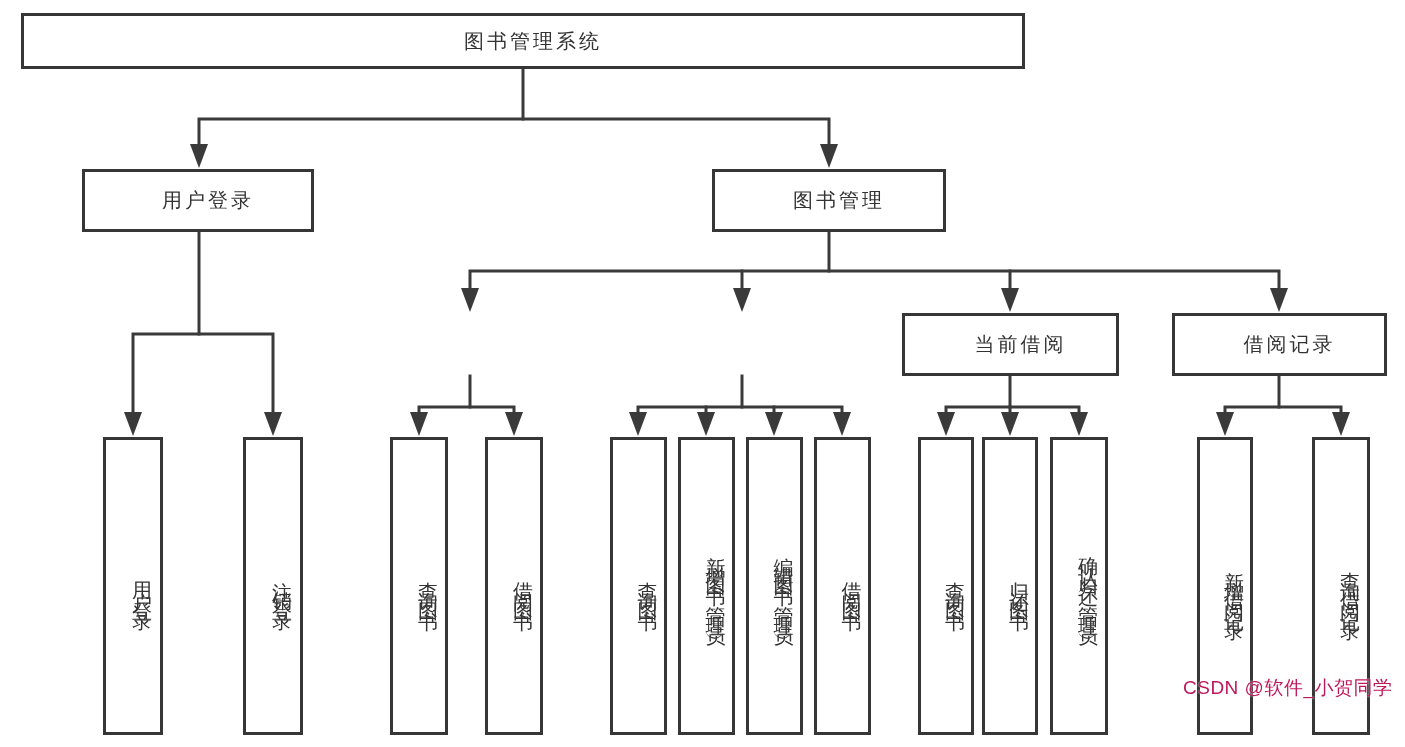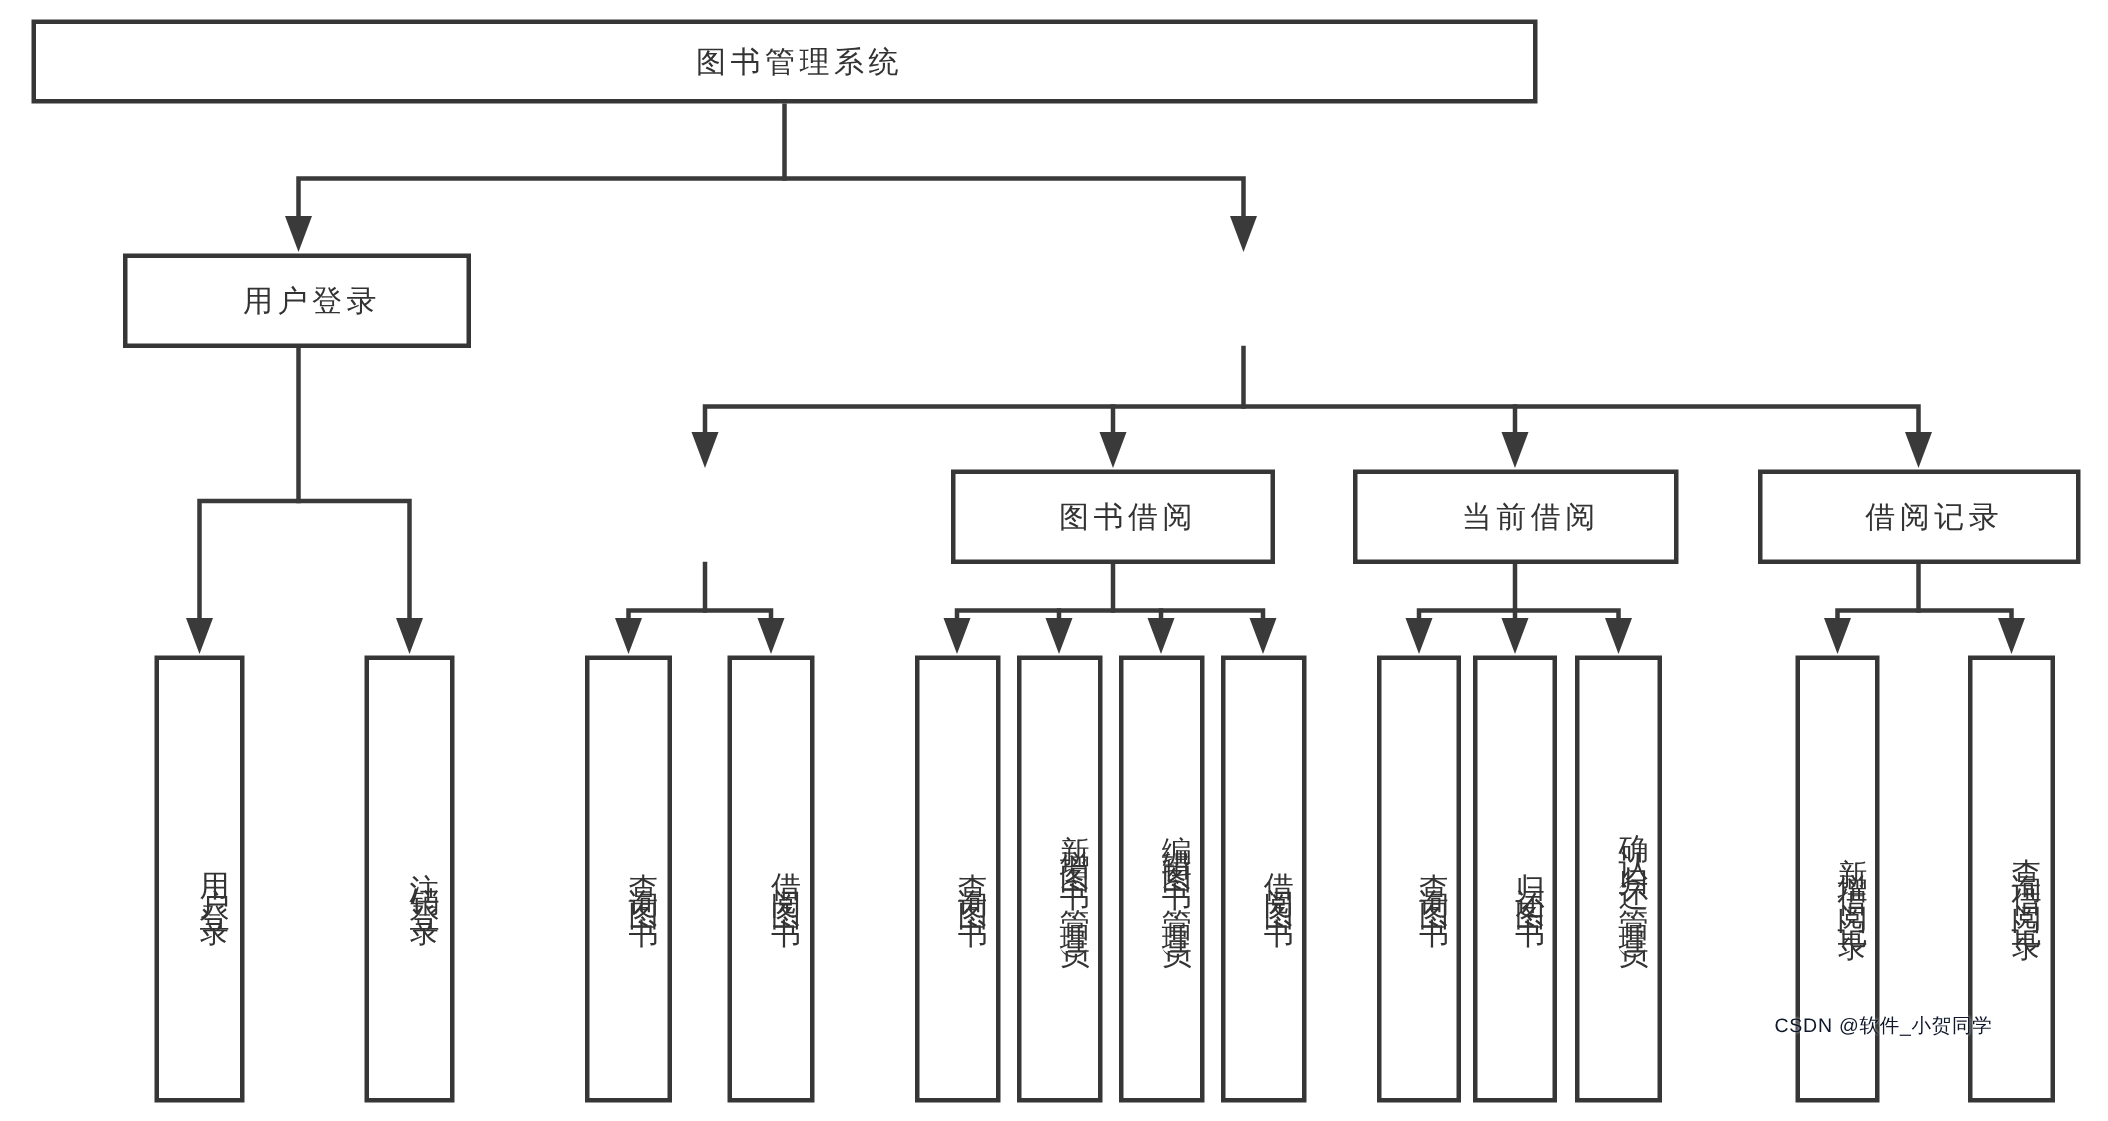--- a/index.html
+++ b/index.html
@@ -34,22 +34,22 @@
   .v-label {
     writing-mode: vertical-rl;
     font-size: 20px;
     letter-spacing: 10px;
     white-space: nowrap;
   }
   .watermark {
     position: absolute;
     left: 1183px;
     top: 675px;
-    font-size: 13px;
-    color: #0f172a;
+    font-size: 19px;
+    color: #be185d;
     letter-spacing: 0.5px;
     white-space: nowrap;
     z-index: 5;
     text-shadow: 0 0 2px #ffffff;
   }
 </style>
 </head>
 <body>
 
 <div class="stage">
@@ -106,24 +106,24 @@
     </g>
   </svg>
 
   <div class="box" style="left:21px; top:13px; width:1004px; height:56px;">
     <span class="h-label">图书管理系统</span>
   </div>
 
   <div class="box" style="left:82px; top:169px; width:232px; height:63px;">
     <span class="h-label">用户登录</span>
   </div>
+  <div class="box" style="left:712px; top:169px; width:234px; height:63px;">
+    <span class="h-label">图书管理</span>
+  </div>
 
-  <div class="box" style="left:634px; top:313px; width:216px; height:63px;">
-    <span class="h-label">图书借阅</span>
-  </div>
   <div class="box" style="left:902px; top:313px; width:217px; height:63px;">
     <span class="h-label">当前借阅</span>
   </div>
   <div class="box" style="left:1172px; top:313px; width:215px; height:63px;">
     <span class="h-label">借阅记录</span>
   </div>
 
   <div class="box" style="left:103px; top:437px; width:60px; height:298px;">
     <span class="v-label">用户登录</span>
   </div>

